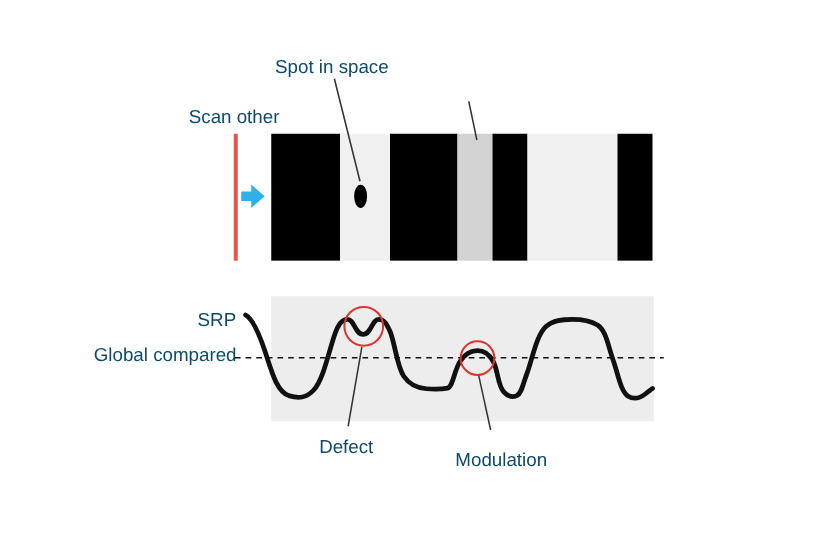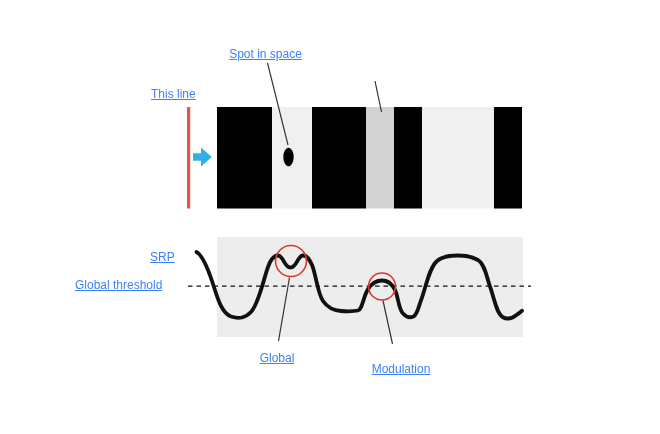--- a/index.html
+++ b/index.html
@@ -11,28 +11,27 @@
     position: relative;
     width: 660px;
     height: 434px;
     background: #ffffff;
     font-family: "Liberation Sans", "DejaVu Sans", sans-serif;
     color: #1a1a1a;
     overflow: hidden;
   }
   .lbl {
     position: absolute;
-    font-size: 12px;
+    font-size: 15px;
     line-height: 18px;
-    color: #3b82f6;
+    color: #0c4a6e;
     white-space: nowrap;
-    text-decoration: underline;
   }
   .lbl.center { text-align: center; }
-  .lbl.right  { text-align: left; }
+  .lbl.right  { text-align: center; }
   .spot-label       { left: 203px; top: 45px;  width: 125px; }
   .darker-label     { left: 339px; top: 42px;  width: 220px; line-height: 19.5px; }
   .scanline-label   { left: 151px; top: 85px; }
   .srp-label        { left: 150px; top: 248px; width: 47px; }
   .threshold-label  { left: 75px;  top: 276px; width: 112px; }
   .defect-label     { left: 237px; top: 349px; width: 80px; }
   .modulation-label { left: 351px; top: 360px; width: 100px; }
   svg.gfx {
     position: absolute;
     left: 0; top: 0;
@@ -98,22 +97,22 @@
     <circle cx="291" cy="261" r="15.5" fill="none" stroke-width="1.6" stroke="#dd352c"></circle>
     <circle cx="382" cy="286.5" r="13.5" fill="none" stroke-width="1.6" stroke="#dd352c"></circle>
 
     <line x1="289.5" y1="277.5" x2="278.5" y2="341" stroke-width="1.2" stroke="#333333"></line>
     <line x1="383" y1="300.5" x2="392.5" y2="344" stroke-width="1.2" stroke="#333333"></line>
   </svg>
 
   <div class="lbl center spot-label">Spot in space</div>
 
 
-  <div class="lbl scanline-label">This line</div>
+  <div class="lbl scanline-label">Scan other</div>
 
   <div class="lbl right srp-label">SRP</div>
 
-  <div class="lbl right threshold-label">Global threshold</div>
+  <div class="lbl right threshold-label">Global compared</div>
 
-  <div class="lbl center defect-label">Global</div>
+  <div class="lbl center defect-label">Defect</div>
 
   <div class="lbl center modulation-label">Modulation</div>
 </div>
 
 </body></html>

